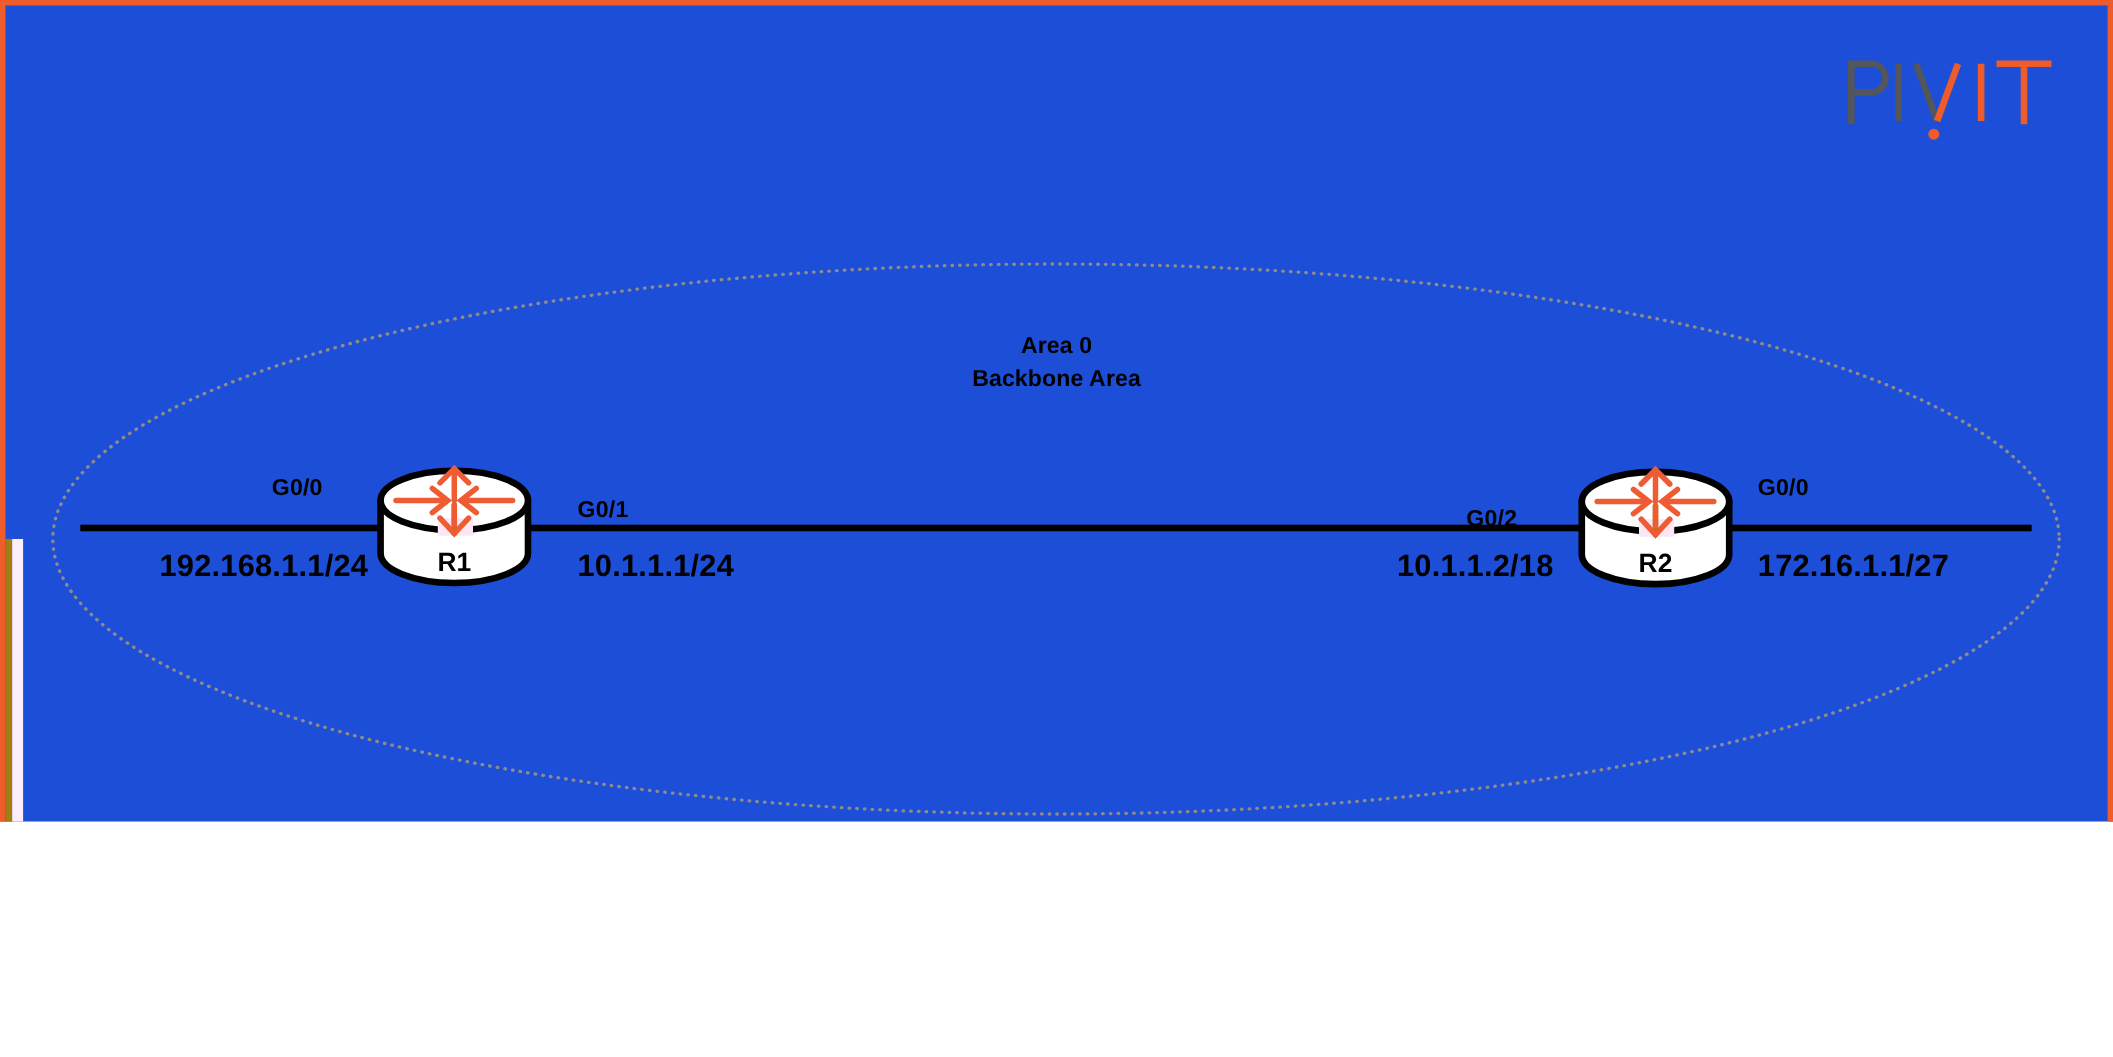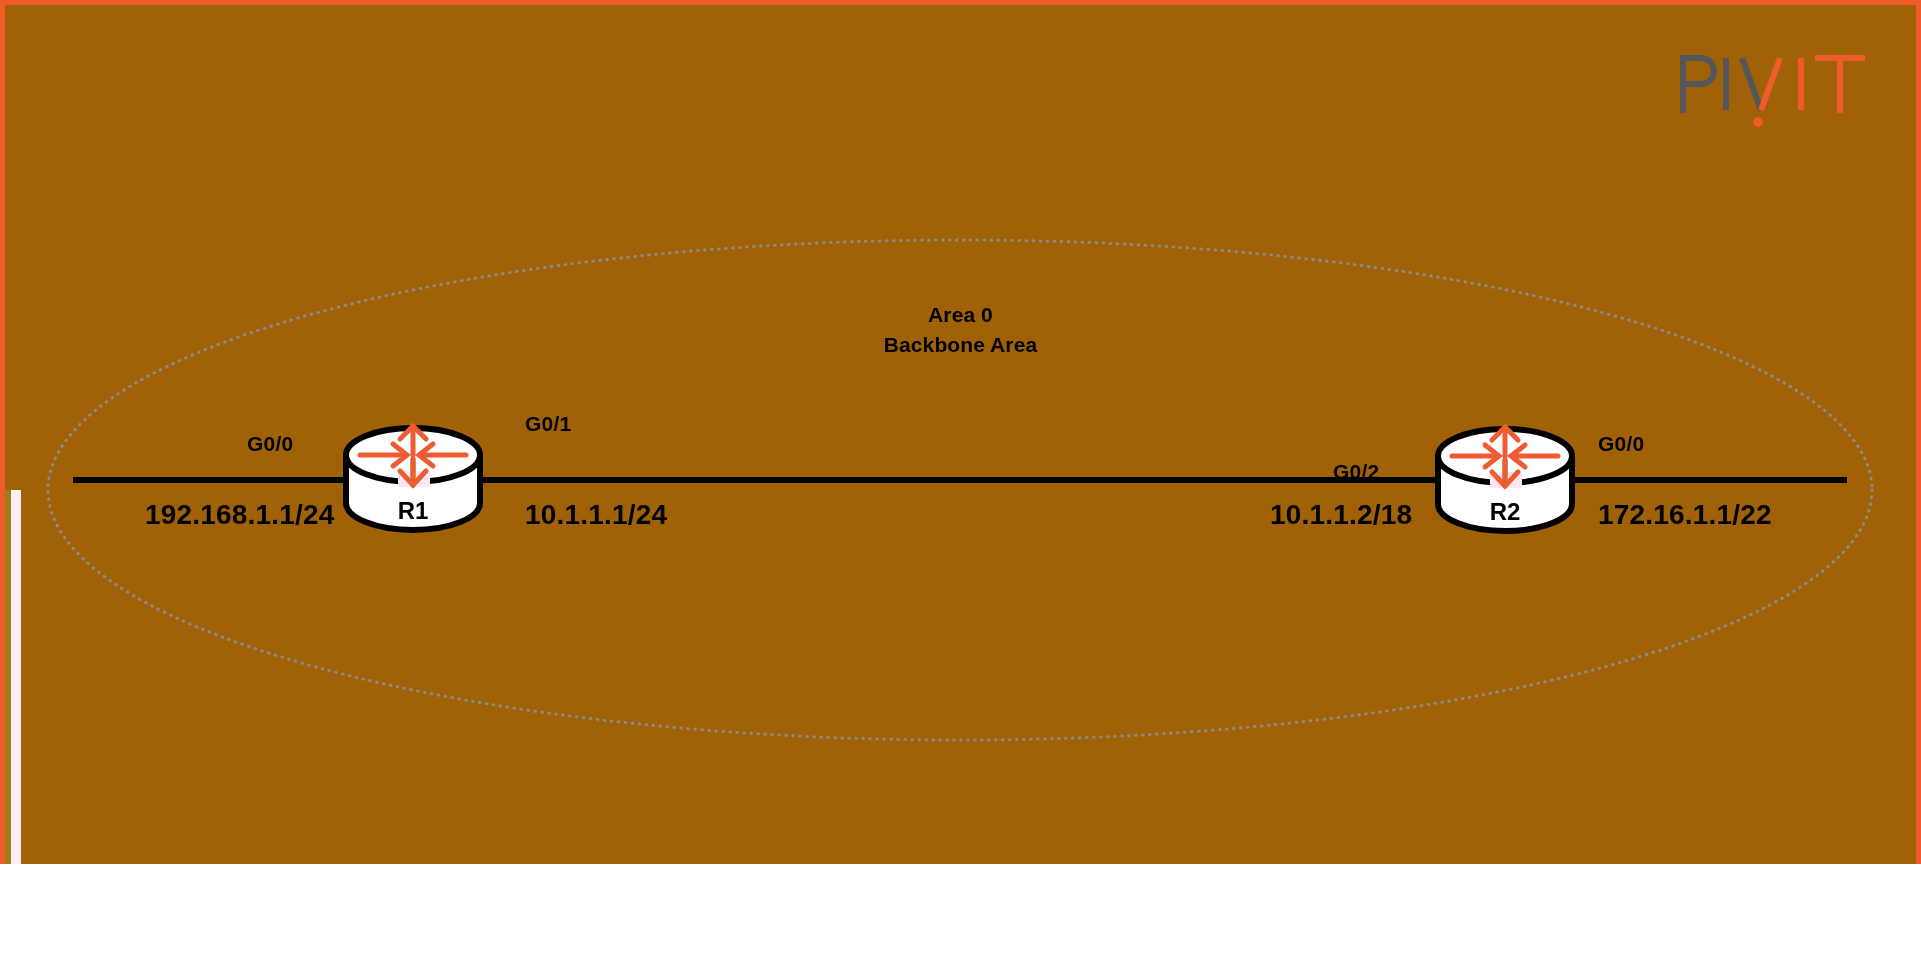--- a/index.html
+++ b/index.html
@@ -7,22 +7,22 @@
     margin: 0;
     padding: 0;
     background: #ffffff;
   }
   body {
     font-family: "Liberation Sans", sans-serif;
   }
   #canvas {
     position: relative;
     width: 1921px;
-    height: 864px;
-    background: #a16207;
+    height: 747px;
+    background: #1d4ed8;
     overflow: hidden;
     box-sizing: border-box;
   }
   
   .frame {
     position: absolute;
     left: 0; top: 0;
     width: 1921px; height: 961px;
     box-sizing: border-box;
     border: 5px solid #ee5c2b;
@@ -113,21 +113,21 @@
     font-size: 28px;
     font-weight: bold;
     color: #000000;
     white-space: nowrap;
     letter-spacing: 0.2px;
     z-index: 12;
   }
 
   #lbl-if-left-r1  { left: 247px;  top: 432px; }
   #lbl-ip-left-r1  { left: 145px;  top: 499px; }
-  #lbl-if-right-r1 { left: 525px;  top: 412px; }
+  #lbl-if-right-r1 { left: 525px;  top: 452px; }
   #lbl-ip-right-r1 { left: 525px;  top: 499px; }
   #lbl-if-left-r2  { left: 1333px; top: 432px; margin-top: 28px; }
   #lbl-ip-left-r2  { left: 1270px; top: 499px; }
   #lbl-if-right-r2 { left: 1598px; top: 432px; }
   #lbl-ip-right-r2 { left: 1598px; top: 499px; }
 
   
   .brand-logo {
     position: absolute;
     right: 52px;
@@ -213,21 +213,21 @@
   <div class="iface-label" id="lbl-if-left-r1">G0/0</div>
   <div class="ip-label" id="lbl-ip-left-r1">192.168.1.1/24</div>
 
   <div class="iface-label" id="lbl-if-right-r1">G0/1</div>
   <div class="ip-label" id="lbl-ip-right-r1">10.1.1.1/24</div>
 
   <div class="iface-label" id="lbl-if-left-r2">G0/2</div>
   <div class="ip-label" id="lbl-ip-left-r2">10.1.1.2/18</div>
 
   <div class="iface-label" id="lbl-if-right-r2">G0/0</div>
-  <div class="ip-label" id="lbl-ip-right-r2">172.16.1.1/22</div>
+  <div class="ip-label" id="lbl-ip-right-r2">172.16.1.1/27</div>
 
   <div class="brand-logo">
     <svg width="190" height="76" viewBox="0 0 190 76" xmlns="http://www.w3.org/2000/svg">
 
       <path d="M4,6 L4,58 M4,6 L22,6 A13,13 0 0 1 22,32 L4,32" fill="none" stroke="#53565a" stroke-width="6" stroke-linecap="square"></path>
 
       <line x1="47" y1="6" x2="47" y2="58" stroke="#53565a" stroke-width="6"></line>
 
       <line x1="63" y1="6" x2="82" y2="58" stroke="#53565a" stroke-width="6" stroke-linecap="butt"></line>
 

